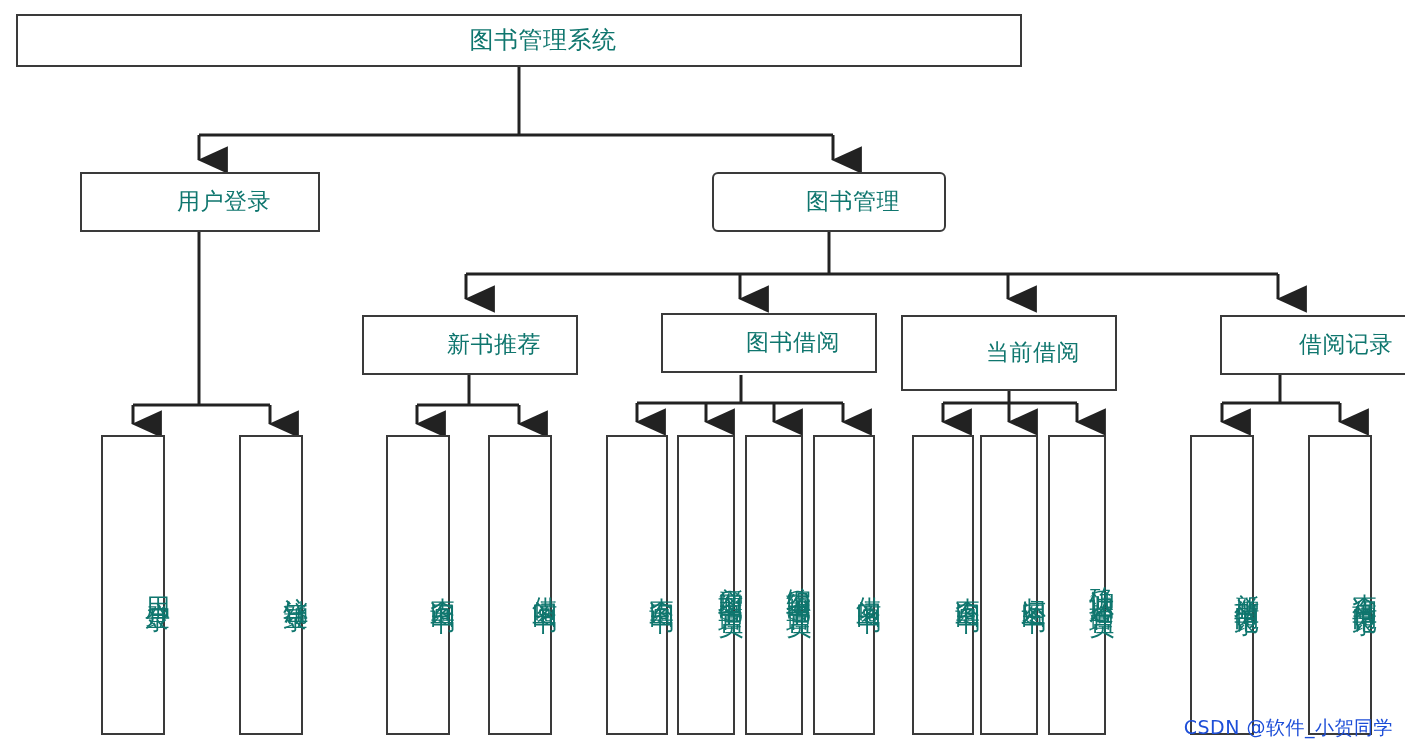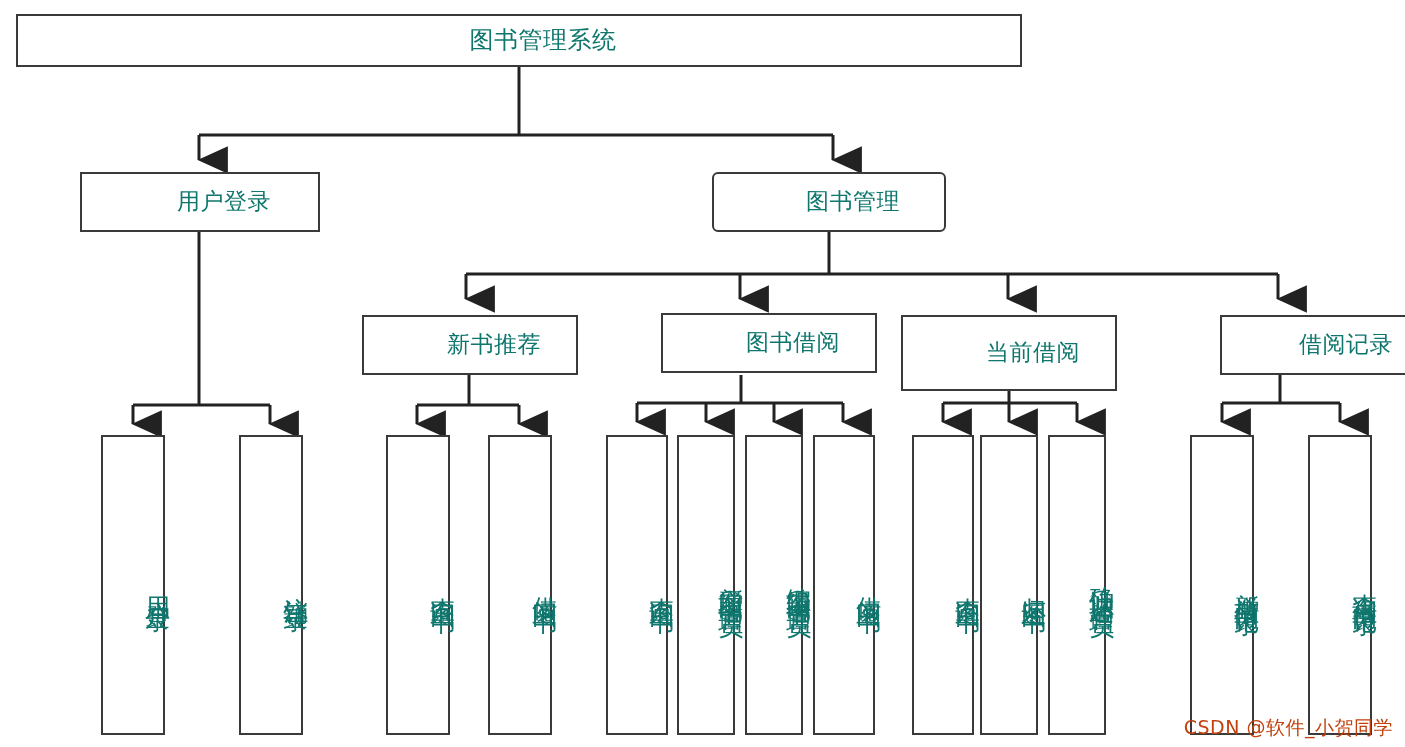--- a/index.html
+++ b/index.html
@@ -61,21 +61,21 @@
     font-size: 25px;
     line-height: 1.05;
     letter-spacing: 4px;
     white-space: nowrap;
   }
   .watermark {
     position: absolute;
     right: 12px;
     bottom: 6px;
     font-size: 19px;
-    color: #c2410c;
+    color: #1d4ed8;
     white-space: nowrap;
     letter-spacing: 0.5px;
   }
 </style>
 </head>
 <body>
 
 <div id="canvas">
 
   <svg id="edges" viewBox="0 0 1405 747" xmlns="http://www.w3.org/2000/svg">

